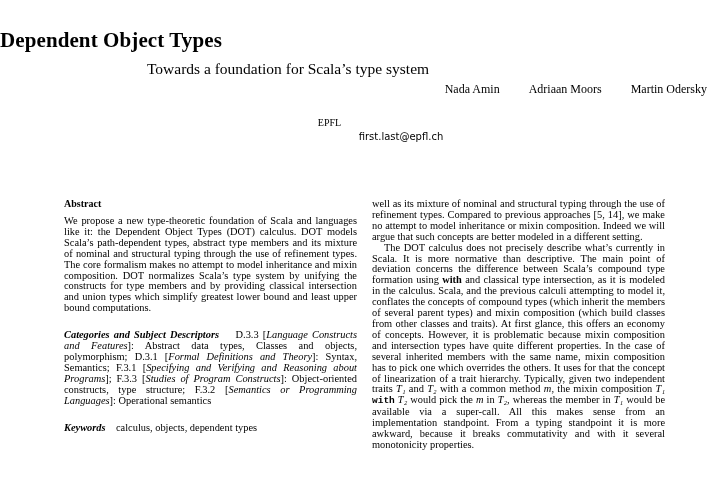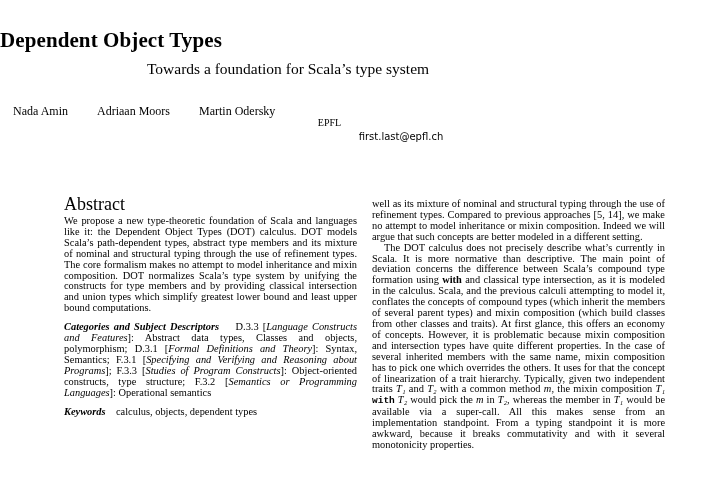--- a/index.html
+++ b/index.html
@@ -1,29 +1,29 @@
 <!DOCTYPE html>
 <html><head>
 <meta charset="utf-8">
 <style>
   html, body { margin:0; padding:0; background:#ffffff; }
   body { width:720px; height:479px; overflow:hidden; position:relative; font-family:"Liberation Serif", serif; color:#000; }
   .title { position:absolute; top:28px; left:0; width:691px; font-weight:bold; font-size:21px; letter-spacing:0.1px; }
   .subtitle { position:absolute; top:60px; left:0; width:576px; text-align:center; font-size:15.5px; }
-  .authors { position:absolute; top:104px; left:0; width:720px; text-align:left; font-size:12px; }
+  .authors { position:absolute; top:82px; left:0; width:720px; text-align:right; font-size:12px; }
   .authors span { margin:0 13px; }
   .affil { position:absolute; top:117px; left:0; width:659px; text-align:center; font-size:10px; }
   .email { position:absolute; top:131px; left:0; width:720px; text-align:center; font-size:10px; font-family:"DejaVu Sans", sans-serif;padding-left:41px; }
   .col { position:absolute; top:197px; width:293px; font-size:10.4px; line-height:10.9px; text-align:justify; hyphens:auto; }
   .col.left { left:64px; }
   .col.right { left:372px; top:199px; }
-  h2 { font-size:18px; font-weight:normal; margin:0 0 5px 0; line-height:14px; }
+  h2 { font-size:10px; font-weight:bold; margin:0 0 5px 0; line-height:14px; }
   p { margin:0; }
   p.indent { text-indent:12px; }
-  .sect { margin-top:8px;font-family:Liberation Serif, serif; }
+  .sect { margin-top:16px;font-family:Liberation Serif, serif; }
   .lead { font-weight:bold; font-style:italic; }
   .mono { font-family:"Liberation Mono", monospace; font-weight:bold; font-size:9.5px; }
   .math { font-style:italic; }
 </style>
 </head>
 <body>
 
 <div class="title">Dependent Object Types</div>
 <div class="subtitle">Towards a foundation for Scala’s type system</div>
 <div class="authors">

